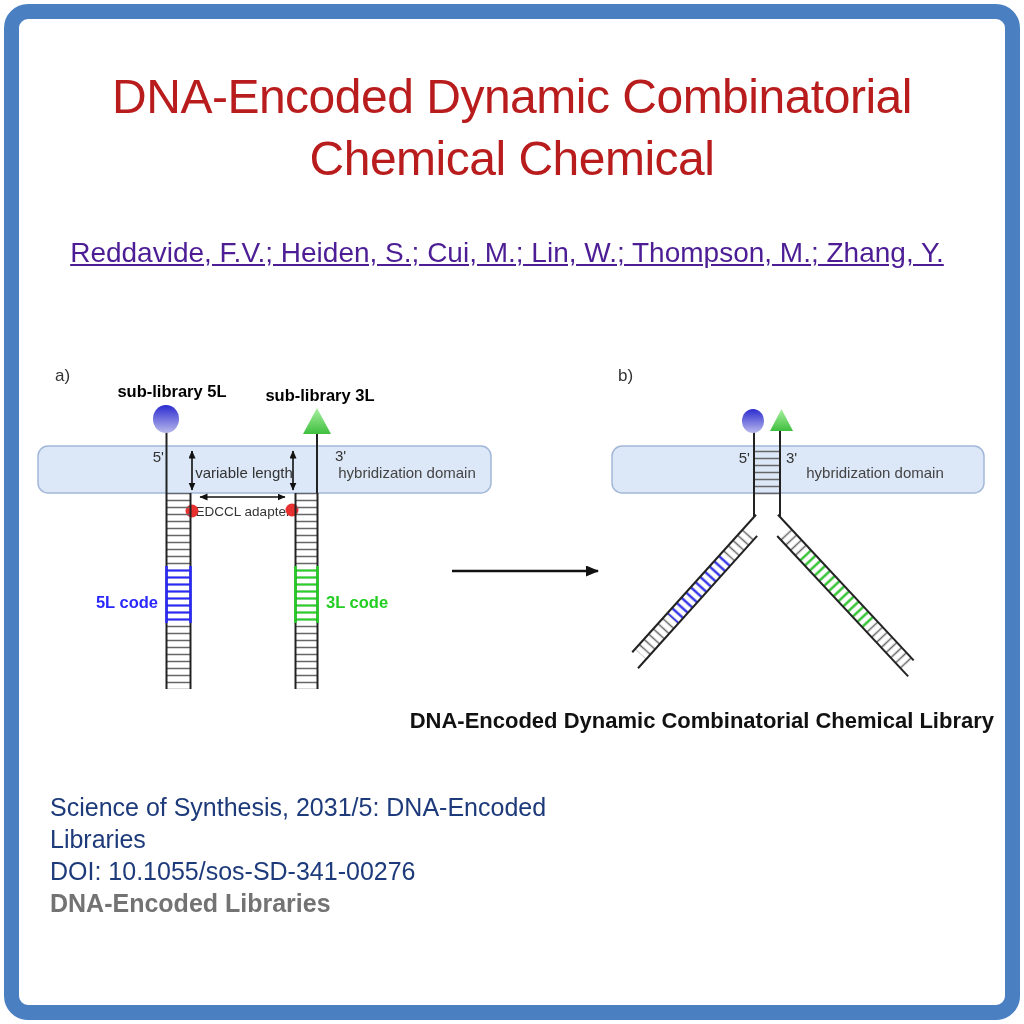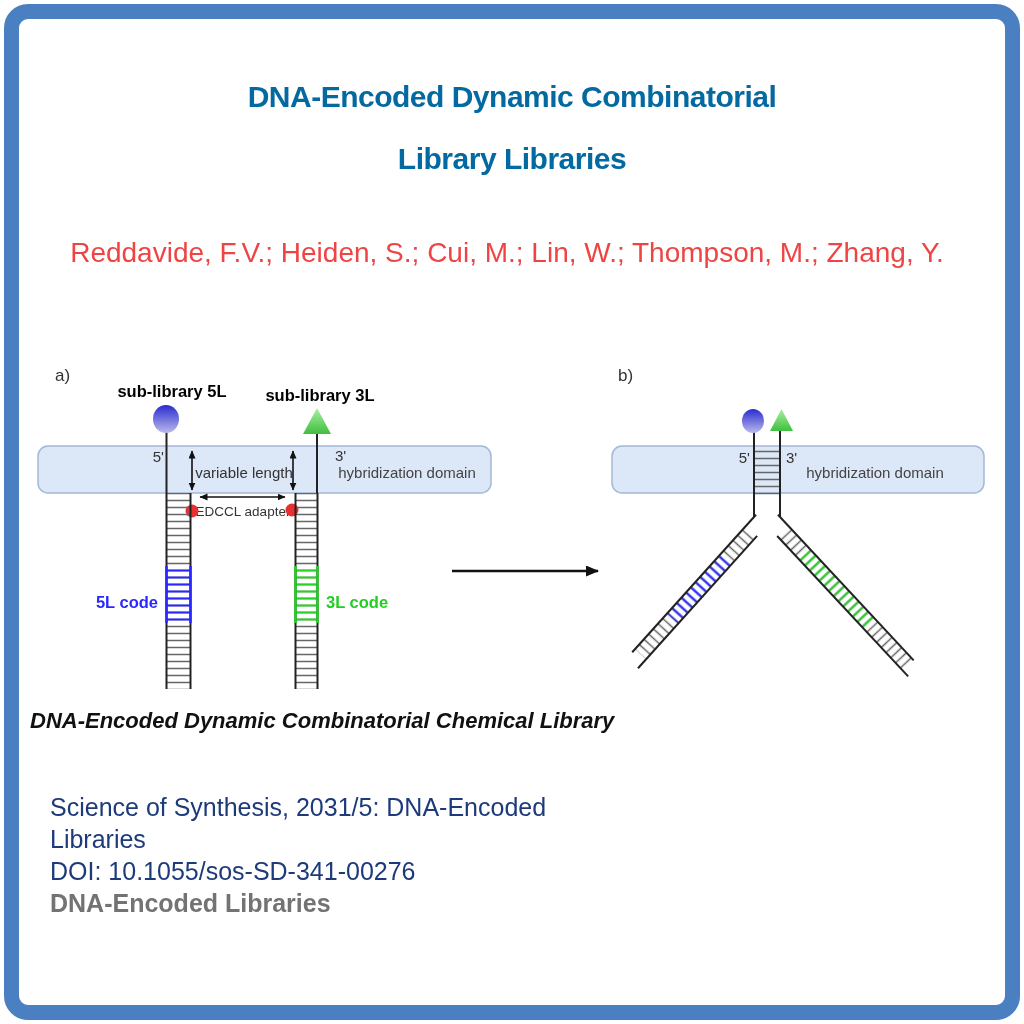--- a/index.html
+++ b/index.html
@@ -4,29 +4,29 @@
 <style>
   * { margin:0; padding:0; box-sizing:border-box; }
   html,body { width:1024px; height:1024px; background:#ffffff; overflow:hidden;
               font-family:"Liberation Sans", sans-serif; }
   .stage { position:relative; width:1024px; height:1024px; background:#fff; }
 
   .frame { position:absolute; inset:4px; border:15px solid #4a80c2; border-radius:24px;
            pointer-events:none; }
 
   .title { position:absolute; left:40px; right:40px; top:66px; text-align:center;
-           color:#0369a1; font-weight:bold; font-size:30px; line-height:62px;
+           color:#b91c1c; font-weight:normal; font-size:48px; line-height:62px;
            letter-spacing:-0.5px; }
   .authors { position:absolute; left:30px; right:40px; top:237px; text-align:center;
-             color:#ef4444; font-size:28px; }
+             color:#4c1d95; font-size:28px;text-decoration:underline; }
 
   .figure-svg { position:absolute; left:0; top:350px; width:1024px; height:350px; }
 
-  .caption { position:absolute; left:30px; right:30px; top:708px; text-align:left;
-             color:#111; font-size:22px; font-weight:bold; font-style:italic; }
+  .caption { position:absolute; left:30px; right:30px; top:708px; text-align:right;
+             color:#111; font-size:22px; font-weight:bold; }
 
   .citation { position:absolute; left:50px; top:791px; color:#1d3a7a; font-size:25px;
               line-height:32px; }
   .citation .bold-line { font-weight:bold; color:#737373; }
 
   svg text { font-family:"Liberation Sans", sans-serif; }
   .t-gray   { fill:#333333; font-size:15px; }
   .t-panel  { fill:#333333; font-size:17px; }
   .t-sublib { fill:#000000; font-size:16.5px; font-weight:bold; }
   .t-hyb    { fill:#444444; font-size:15px; }
@@ -41,21 +41,21 @@
 </style>
 </head>
 <body>
 
 <div class="stage">
 
   <div class="frame"></div>
 
   <div class="title">
     <div>DNA-Encoded Dynamic Combinatorial</div>
-    <div>Library Libraries</div>
+    <div>Chemical Chemical</div>
   </div>
 
   <div class="authors">Reddavide, F.V.; Heiden, S.; Cui, M.; Lin, W.; Thompson, M.; Zhang, Y.</div>
 
   <svg class="figure-svg" viewBox="0 350 1024 350" width="1024" height="350">
     <defs>
       <linearGradient id="sphereGrad" x1="0" y1="0" x2="0" y2="1">
         <stop offset="0" stop-color="#2b2bd0"></stop>
         <stop offset="1" stop-color="#b9b9ec"></stop>
       </linearGradient>

